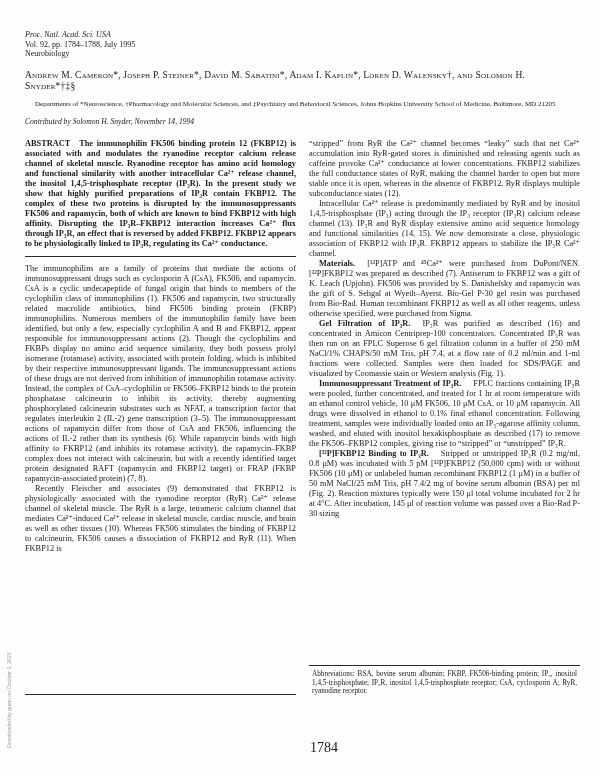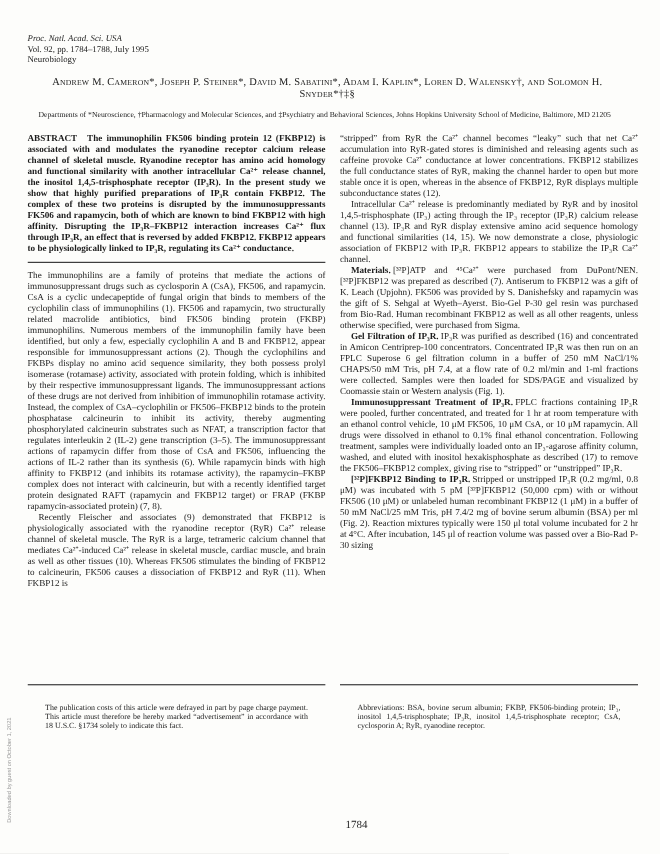--- a/index.html
+++ b/index.html
@@ -15,50 +15,50 @@
   }
   .header{padding:30px 22px 0 25px;}
   .masthead{font-size:8px;line-height:9.5px;}
   .masthead .journal{font-style:italic;}
   .paper-title{
     font-size:18.5px;line-height:21px;font-weight:bold;
     margin:22px 0 0 0;max-width:556px;letter-spacing:0.1px;
   }
   .authors{
     margin-top:11px;font-size:9.5px;line-height:11px;
-    font-variant:small-caps;letter-spacing:0.2px;max-width:545px;text-align:center;
+    font-variant:small-caps;letter-spacing:0.2px;max-width:545px;
   }
   .affiliation{margin-top:8px;font-size:7px;line-height:8.2px;max-width:550px;padding-left:10px;}
   .contributed{margin-top:9px;font-size:7.6px;font-style:italic;}
   .columns{
     display:flex;gap:13px;
     padding:0 20px 0 25px;margin-top:13px;
   }
   .col{
     width:271px;height:560px;
     display:flex;flex-direction:column;
     overflow:hidden;
   }
   p{margin:0;}
   .abstract-p{font-size:8.3px;line-height:10px;text-align:justify;font-weight:bold;}
   .abstract-label{padding-right:9px;}
   .abs-rule{border:none;border-top:1px solid #2a2a2a;margin:7px 0 7px 0;width:100%;}
-  .body-p{font-size:8.3px;line-height:10px;text-align:justify;font-family:Liberation Serif, serif;}
+  .body-p{font-size:8.3px;line-height:10px;text-align:justify;}
   .indent{text-indent:10px;}
-  .lead{padding-right:2px;}
+  .lead{padding-right:12px;}
   .methods-heading{
     text-align:center;font-weight:bold;font-size:9px;
     margin:9px 0 7px 0;letter-spacing:0.4px;
   }
   .footnote{margin-top:auto;font-size:7.2px;line-height:8.6px;text-align:justify;}
   .footnote-rule{border:none;border-top:1px solid #2a2a2a;margin:0 0 4px 0;width:100%;}
-  .footnote p{margin:16px;}
+  .footnote p{margin:3px;}
   .page-number{
     position:absolute;bottom:20px;left:0;right:0;
-    text-align:center;font-size:10px;padding-left:48px;
+    text-align:center;font-size:14px;padding-left:48px;
   }
   .watermark{
     position:absolute;left:6px;top:748px;
     transform:rotate(-90deg);transform-origin:0 0;
     font-size:5.2px;color:#9a9a9a;white-space:nowrap;
     font-family:"Liberation Sans",sans-serif;
   }
 </style>
 </head>
 <body>
@@ -68,32 +68,32 @@
   <div class="watermark">Downloaded by guest on October 1, 2021</div>
 
   <div class="header">
     <div class="masthead">
       <div class="journal">Proc. Natl. Acad. Sci. USA</div>
       <div>Vol. 92, pp. 1784–1788, July 1995</div>
       <div>Neurobiology</div>
     </div>
     <div class="authors">Andrew M. Cameron*, Joseph P. Steiner*, David M. Sabatini*, Adam I. Kaplin*, Loren D. Walensky†, and Solomon H. Snyder*†‡§</div>
     <div class="affiliation">Departments of *Neuroscience, †Pharmacology and Molecular Sciences, and ‡Psychiatry and Behavioral Sciences, Johns Hopkins University School of Medicine, Baltimore, MD 21205</div>
+    <div class="contributed">Contributed by Solomon H. Snyder, November 14, 1994</div>
   </div>
 
   <div class="columns">
 
     <div class="col">
       <p class="abstract-p"><span class="abstract-label">ABSTRACT</span><span>The immunophilin FK506 binding protein 12 (FKBP12) is associated with and modulates the ryanodine receptor calcium release channel of skeletal muscle. Ryanodine receptor has amino acid homology and functional similarity with another intracellular Ca²⁺ release channel, the inositol 1,4,5-trisphosphate receptor (IP₃R). In the present study we show that highly purified preparations of IP₃R contain FKBP12. The complex of these two proteins is disrupted by the immunosuppressants FK506 and rapamycin, both of which are known to bind FKBP12 with high affinity. Disrupting the IP₃R–FKBP12 interaction increases Ca²⁺ flux through IP₃R, an effect that is reversed by added FKBP12. FKBP12 appears to be physiologically linked to IP₃R, regulating its Ca²⁺ conductance.</span></p>
       <hr class="abs-rule">
       <p class="body-p">The immunophilins are a family of proteins that mediate the actions of immunosuppressant drugs such as cyclosporin A (CsA), FK506, and rapamycin. CsA is a cyclic undecapeptide of fungal origin that binds to members of the cyclophilin class of immunophilins (1). FK506 and rapamycin, two structurally related macrolide antibiotics, bind FK506 binding protein (FKBP) immunophilins. Numerous members of the immunophilin family have been identified, but only a few, especially cyclophilin A and B and FKBP12, appear responsible for immunosuppressant actions (2). Though the cyclophilins and FKBPs display no amino acid sequence similarity, they both possess prolyl isomerase (rotamase) activity, associated with protein folding, which is inhibited by their respective immunosuppressant ligands. The immunosuppressant actions of these drugs are not derived from inhibition of immunophilin rotamase activity. Instead, the complex of CsA–cyclophilin or FK506–FKBP12 binds to the protein phosphatase calcineurin to inhibit its activity, thereby augmenting phosphorylated calcineurin substrates such as NFAT, a transcription factor that regulates interleukin 2 (IL-2) gene transcription (3–5). The immunosuppressant actions of rapamycin differ from those of CsA and FK506, influencing the actions of IL-2 rather than its synthesis (6). While rapamycin binds with high affinity to FKBP12 (and inhibits its rotamase activity), the rapamycin–FKBP complex does not interact with calcineurin, but with a recently identified target protein designated RAFT (rapamycin and FKBP12 target) or FRAP (FKBP rapamycin-associated protein) (7, 8).</p>
       <p class="body-p indent">Recently Fleischer and associates (9) demonstrated that FKBP12 is physiologically associated with the ryanodine receptor (RyR) Ca²⁺ release channel of skeletal muscle. The RyR is a large, tetrameric calcium channel that mediates Ca²⁺-induced Ca²⁺ release in skeletal muscle, cardiac muscle, and brain as well as other tissues (10). Whereas FK506 stimulates the binding of FKBP12 to calcineurin, FK506 causes a dissociation of FKBP12 and RyR (11). When FKBP12 is</p>
       <div class="footnote">
         <hr class="footnote-rule">
-        <p>The publication costs of this article were defrayed in part by page charge payment. This article must therefore be hereby marked “advertisement” in accordance with 18 U.S.C. §1734 solely to indicate this fact.</p>
       </div>
     </div>
 
     <div class="col">
       <p class="body-p">“stripped” from RyR the Ca²⁺ channel becomes “leaky” such that net Ca²⁺ accumulation into RyR-gated stores is diminished and releasing agents such as caffeine provoke Ca²⁺ conductance at lower concentrations. FKBP12 stabilizes the full conductance states of RyR, making the channel harder to open but more stable once it is open, whereas in the absence of FKBP12, RyR displays multiple subconductance states (12).</p>
       <p class="body-p indent">Intracellular Ca²⁺ release is predominantly mediated by RyR and by inositol 1,4,5-trisphosphate (IP₃) acting through the IP₃ receptor (IP₃R) calcium release channel (13). IP₃R and RyR display extensive amino acid sequence homology and functional similarities (14, 15). We now demonstrate a close, physiologic association of FKBP12 with IP₃R. FKBP12 appears to stabilize the IP₃R Ca²⁺ channel.</p>
       <p class="body-p indent"><b class="lead">Materials.</b><span>[³²P]ATP and ⁴⁵Ca²⁺ were purchased from DuPont/NEN. [³²P]FKBP12 was prepared as described (7). Antiserum to FKBP12 was a gift of K. Leach (Upjohn). FK506 was provided by S. Danishefsky and rapamycin was the gift of S. Sehgal at Wyeth–Ayerst. Bio-Gel P-30 gel resin was purchased from Bio-Rad. Human recombinant FKBP12 as well as all other reagents, unless otherwise specified, were purchased from Sigma.</span></p>
       <p class="body-p indent"><b class="lead">Gel Filtration of IP₃R.</b><span>IP₃R was purified as described (16) and concentrated in Amicon Centriprep-100 concentrators. Concentrated IP₃R was then run on an FPLC Superose 6 gel filtration column in a buffer of 250 mM NaCl/1% CHAPS/50 mM Tris, pH 7.4, at a flow rate of 0.2 ml/min and 1-ml fractions were collected. Samples were then loaded for SDS/PAGE and visualized by Coomassie stain or Western analysis (Fig. 1).</span></p>
       <p class="body-p indent"><b class="lead">Immunosuppressant Treatment of IP₃R.</b><span>FPLC fractions containing IP₃R were pooled, further concentrated, and treated for 1 hr at room temperature with an ethanol control vehicle, 10 μM FK506, 10 μM CsA, or 10 μM rapamycin. All drugs were dissolved in ethanol to 0.1% final ethanol concentration. Following treatment, samples were individually loaded onto an IP₃-agarose affinity column, washed, and eluted with inositol hexakisphosphate as described (17) to remove the FK506–FKBP12 complex, giving rise to “stripped” or “unstripped” IP₃R.</span></p>
       <p class="body-p indent"><b class="lead">[³²P]FKBP12 Binding to IP₃R.</b><span>Stripped or unstripped IP₃R (0.2 mg/ml, 0.8 μM) was incubated with 5 pM [³²P]FKBP12 (50,000 cpm) with or without FK506 (10 μM) or unlabeled human recombinant FKBP12 (1 μM) in a buffer of 50 mM NaCl/25 mM Tris, pH 7.4/2 mg of bovine serum albumin (BSA) per ml (Fig. 2). Reaction mixtures typically were 150 μl total volume incubated for 2 hr at 4°C. After incubation, 145 μl of reaction volume was passed over a Bio-Rad P-30 sizing</span></p>

